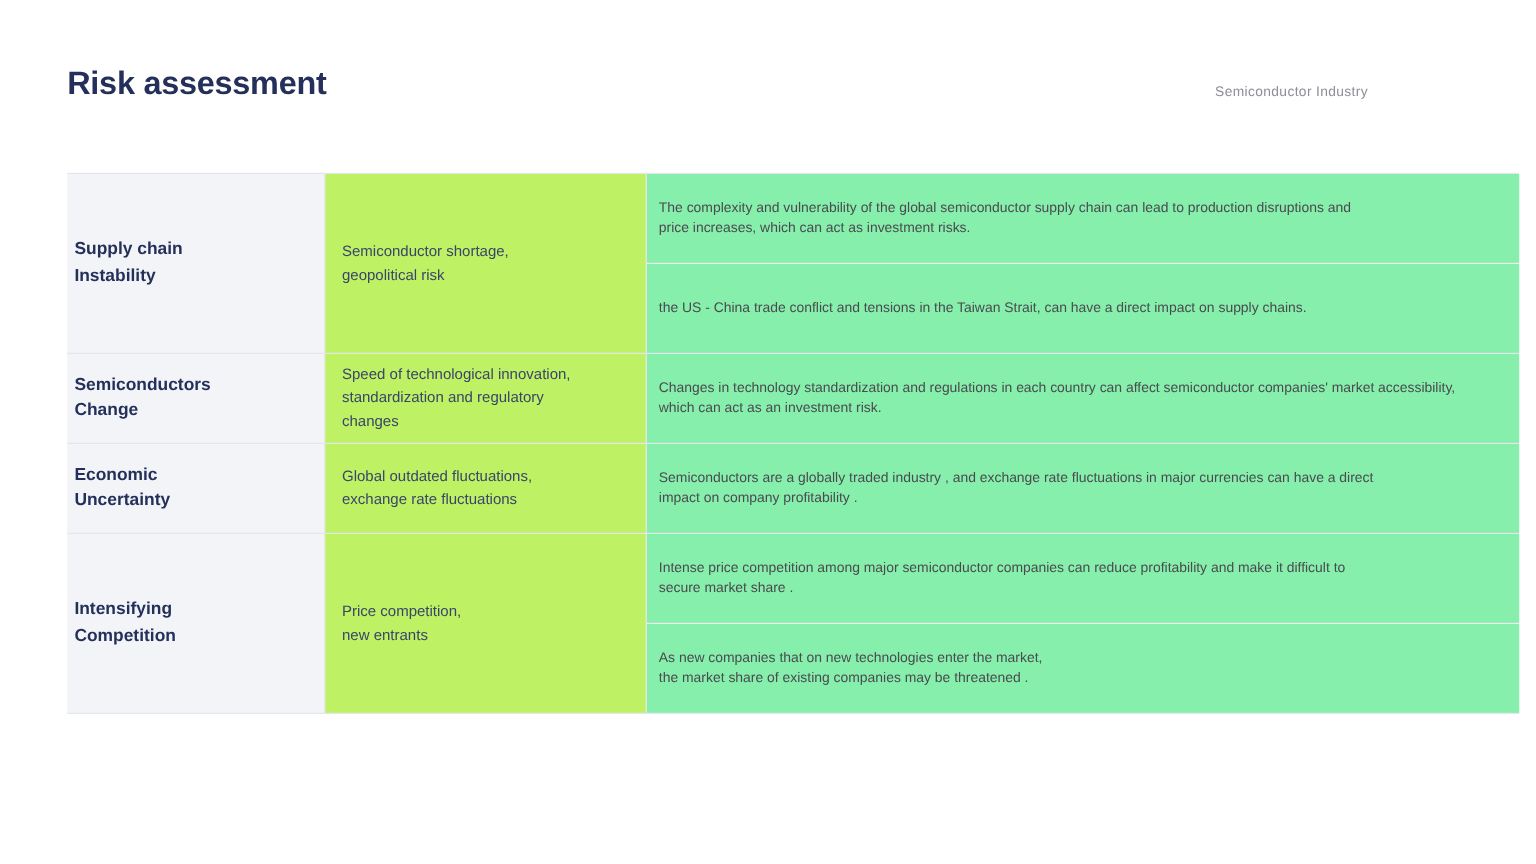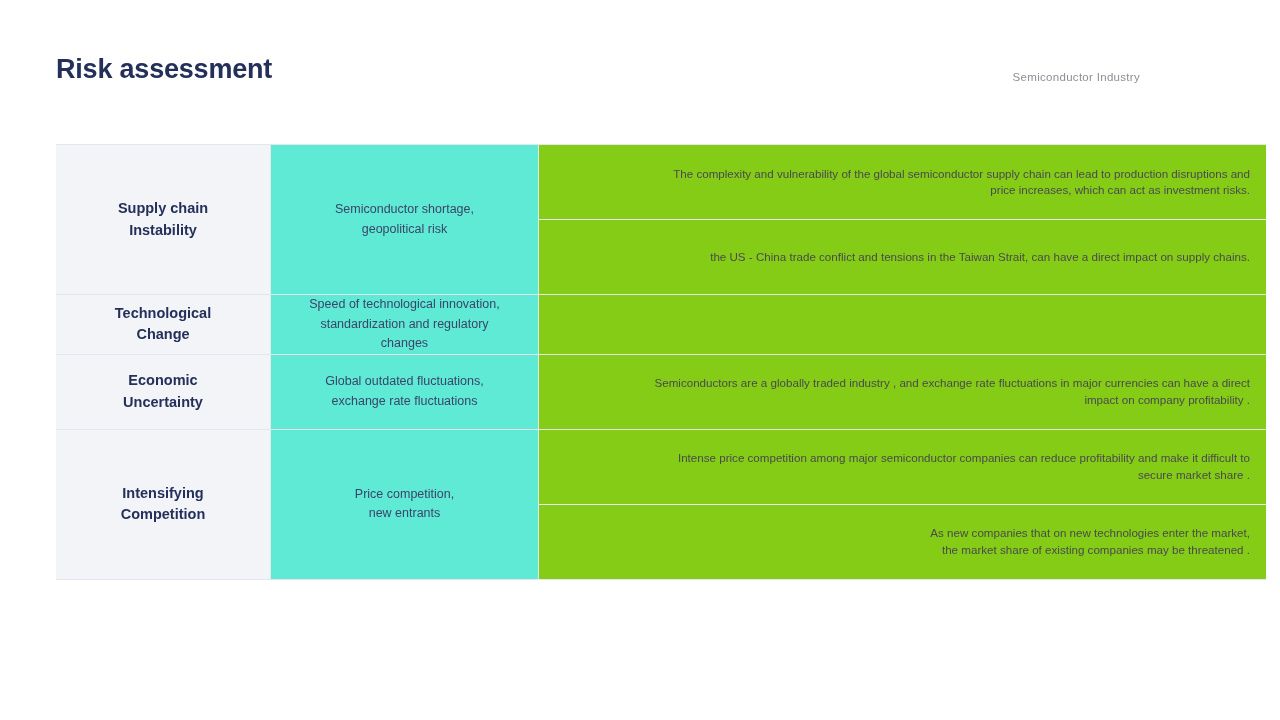--- a/index.html
+++ b/index.html
@@ -46,46 +46,44 @@
     border-collapse: collapse;
     table-layout: fixed;
   }
   .risk-table tr.risk-row > td {
     border-top: 1px solid #e3e6ec;
     border-bottom: 1px solid #e3e6ec;
   }
   td.cat-cell {
     width: 202px;
     background: #f2f4f8;
-    text-align: center;
+    text-align: left;
     vertical-align: middle;
     font-size: 14.5px;
     font-weight: bold;
     color: #24305a;
     line-height: 1.48;
     padding: 0 6px;
     border-right: 1px solid #e3e6ec;
   }
   td.key-cell {
     width: 239px;
-    background: #5eead4;
-    text-align: center;
+    background: #bef264;
     vertical-align: middle;
     font-size: 12.5px;
     color: #3b4569;
     line-height: 1.56;
     padding: 0 14px;
     border-right: 1px solid #e3e6ec;
   }
   td.desc-cell {
     width: 727px;
-    background: #84cc16;
+    background: #86efac;
     padding: 0;
     vertical-align: top;
-    text-align: right;
   }
   .desc-inner {
     width: 100%;
     border-collapse: collapse;
     table-layout: fixed;
   }
   .desc-inner td {
     padding: 13px 16px 13px 10px;
     font-size: 11.6px;
     color: #4a4a4f;
@@ -136,31 +134,37 @@
                   <span class="desc-line"></span>
                 </td>
               </tr>
             </tbody>
           </table>
         </td>
       </tr>
 
       <tr class="risk-row">
         <td class="cat-cell">
-          <span class="cat-line">Technological</span>
+          <span class="cat-line">Semiconductors</span>
           <span class="cat-line">Change</span>
         </td>
         <td class="key-cell">
           <span class="key-line">Speed of technological innovation,</span>
           <span class="key-line">standardization and regulatory</span>
           <span class="key-line">changes</span>
         </td>
         <td class="desc-cell">
           <table class="desc-inner">
             <tbody>
+              <tr>
+                <td>
+                  <span class="desc-line">Changes in technology standardization and regulations in each country can affect semiconductor companies' market accessibility,</span>
+                  <span class="desc-line">which can act as an investment risk.</span>
+                </td>
+              </tr>
             </tbody>
           </table>
         </td>
       </tr>
 
       <tr class="risk-row">
         <td class="cat-cell">
           <span class="cat-line">Economic</span>
           <span class="cat-line">Uncertainty</span>
         </td>

